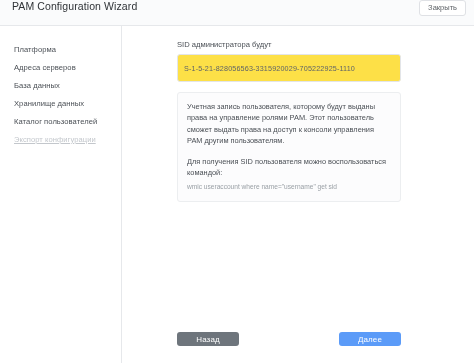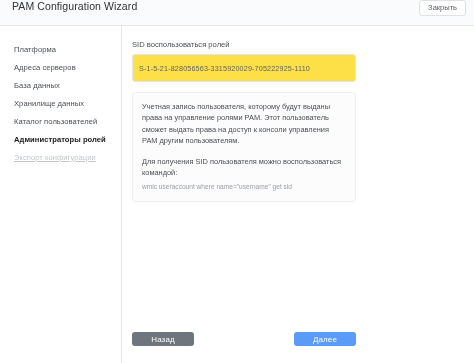--- a/index.html
+++ b/index.html
@@ -54,20 +54,21 @@
     cursor: pointer;
     margin-left: 28px;
   }
 
   
   .body-area {
     flex: 1;
     display: flex;
     min-height: 0;
     background: #ffffff;
+    gap: 45px;
   }
 
   
   .sidebar {
     width: 122px;
     min-width: 122px;
     border-right: 1px solid #e6e8eb;
     padding: 14px 0 0 0;
     box-sizing: border-box;
     background: #ffffff;
@@ -201,31 +202,28 @@
       </div>
       <div class="nav-item">
         <span>База данных</span>
       </div>
       <div class="nav-item">
         <span>Хранилище данных</span>
       </div>
       <div class="nav-item">
         <span>Каталог пользователей</span>
       </div>
-      <div class="nav-item active">
-        <span>Администраторы ролей</span>
-      </div>
       <div class="nav-item disabled">
         <span>Экспорт конфигурации</span>
       </div>
     </div>
 
     <div class="main">
 
-      <div class="field-label">SID воспользоваться ролей</div>
+      <div class="field-label">SID администратора будут</div>
 
       <input class="sid-input" type="text" value="S-1-5-21-828056563-3315920029-705222925-1110" style="">
 
       <div class="info-panel">
         <p class="info-text">Учетная запись пользователя, которому будут выданы права на управление ролями PAM. Этот пользователь сможет выдать права на доступ к консоли управления PAM другим пользователям.</p>
         <p class="info-text second">Для получения SID пользователя можно воспользоваться командой:</p>
         <p class="cmd-text">wmic useraccount where name="username" get sid</p>
       </div>
 
       <div class="footer">

